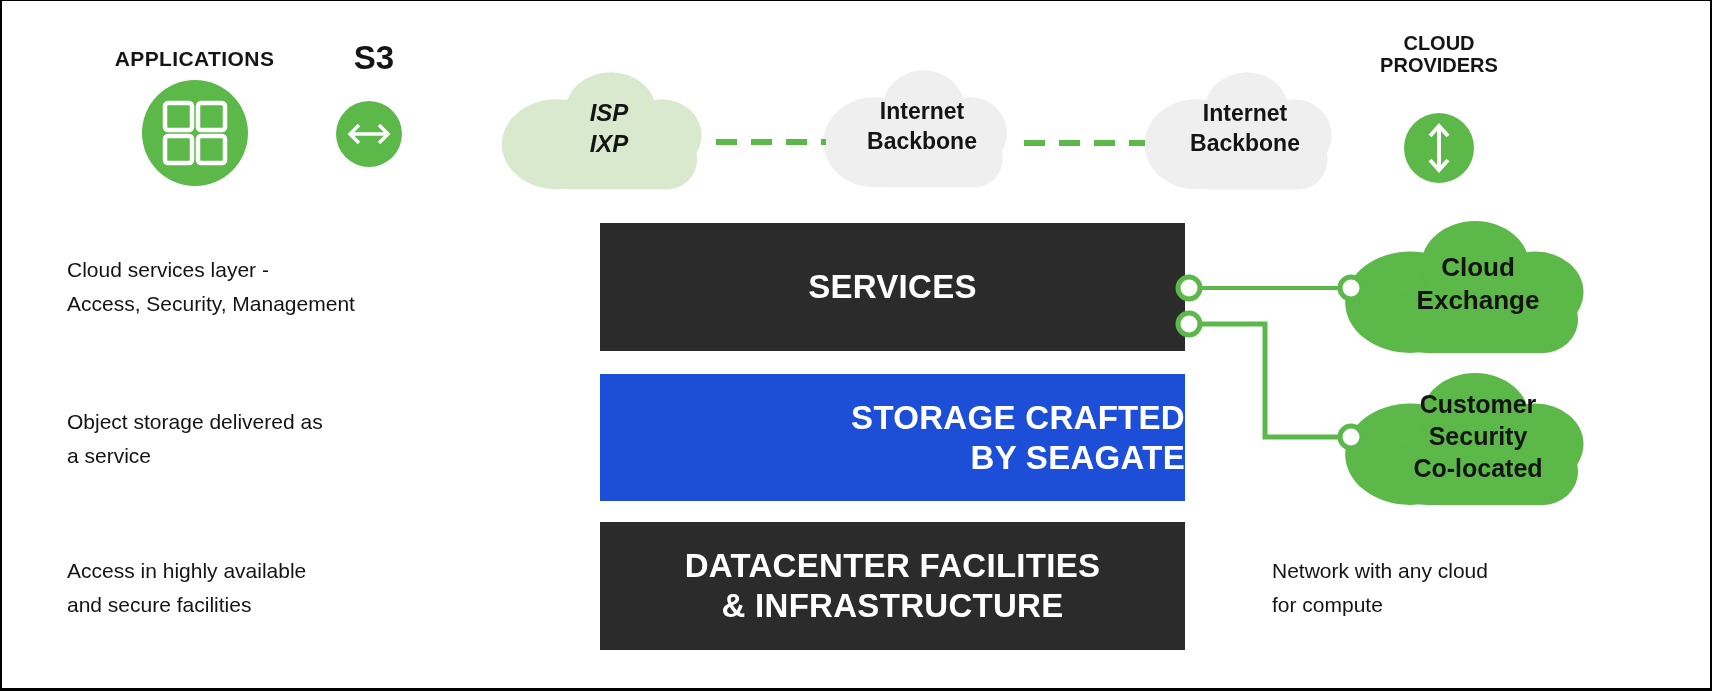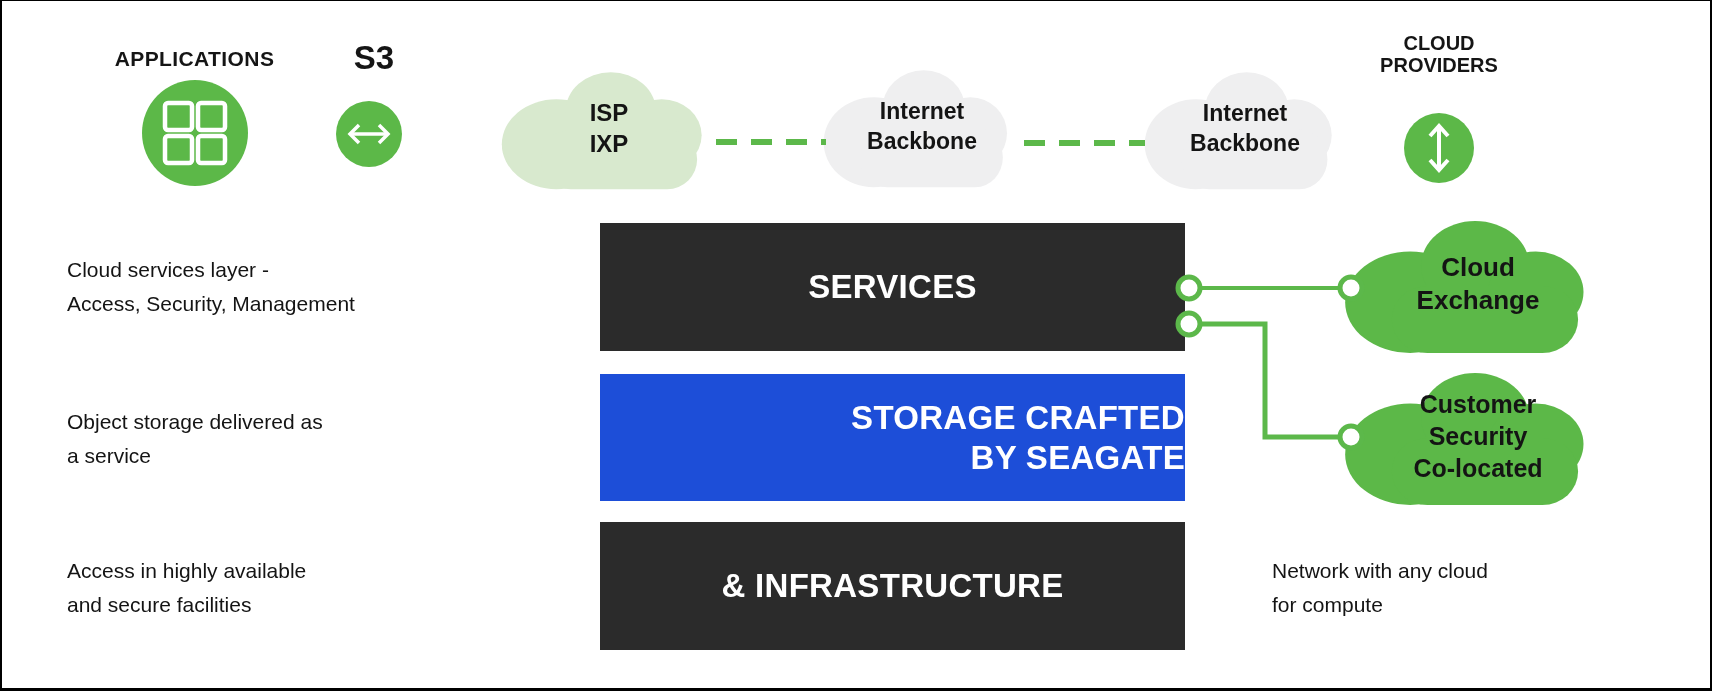--- a/index.html
+++ b/index.html
@@ -68,21 +68,21 @@
     <svg width="70" height="70" viewBox="0 0 70 70">
       <circle cx="35" cy="35" r="35" fill="#5cb848"></circle>
       <g fill="none" stroke="#ffffff" stroke-width="4">
         <line x1="35" y1="14" x2="35" y2="56"></line>
         <polyline points="26,23 35,13 44,23"></polyline>
         <polyline points="26,47 35,57 44,47"></polyline>
       </g>
     </svg>
   </div>
 
-  <div class="cloud cloud-isp" style="left:498px;top:64px;width:218px;height:126px;">
+  <div class="cloud cloud-isp" style="left:498px;top:64px;width:218px;height:126px;font-style:italic;">
     <svg class="shape" viewBox="0 0 240 140" preserveAspectRatio="none">
       <g fill="#d8e9ce">
         <ellipse cx="62" cy="88" rx="60" ry="50"></ellipse>
         <ellipse cx="122" cy="52" rx="50" ry="44"></ellipse>
         <ellipse cx="178" cy="78" rx="44" ry="40"></ellipse>
         <rect x="45" y="72" width="172" height="66" rx="33"></rect>
       </g>
     </svg>
     <div class="ctext">
       <div>ISP</div>
@@ -123,20 +123,21 @@
   <div class="bar bar-dark" style="top:222px;height:128px;">
     <div>SERVICES</div>
   </div>
 
   <div class="bar bar-green" style="top:373px;height:127px;">
     <div>STORAGE CRAFTED</div>
     <div>BY SEAGATE</div>
   </div>
 
   <div class="bar bar-dark" style="top:521px;height:128px;">
+    <div>DATACENTER FACILITIES</div>
     <div>&amp; INFRASTRUCTURE</div>
   </div>
 
   <div class="desc" style="left:65px;top:252px;width:500px;">
     <div>Cloud services layer -</div>
     <div>Access, Security, Management</div>
   </div>
 
   <div class="desc" style="left:65px;top:404px;width:500px;">
     <div>Object storage delivered as</div>

